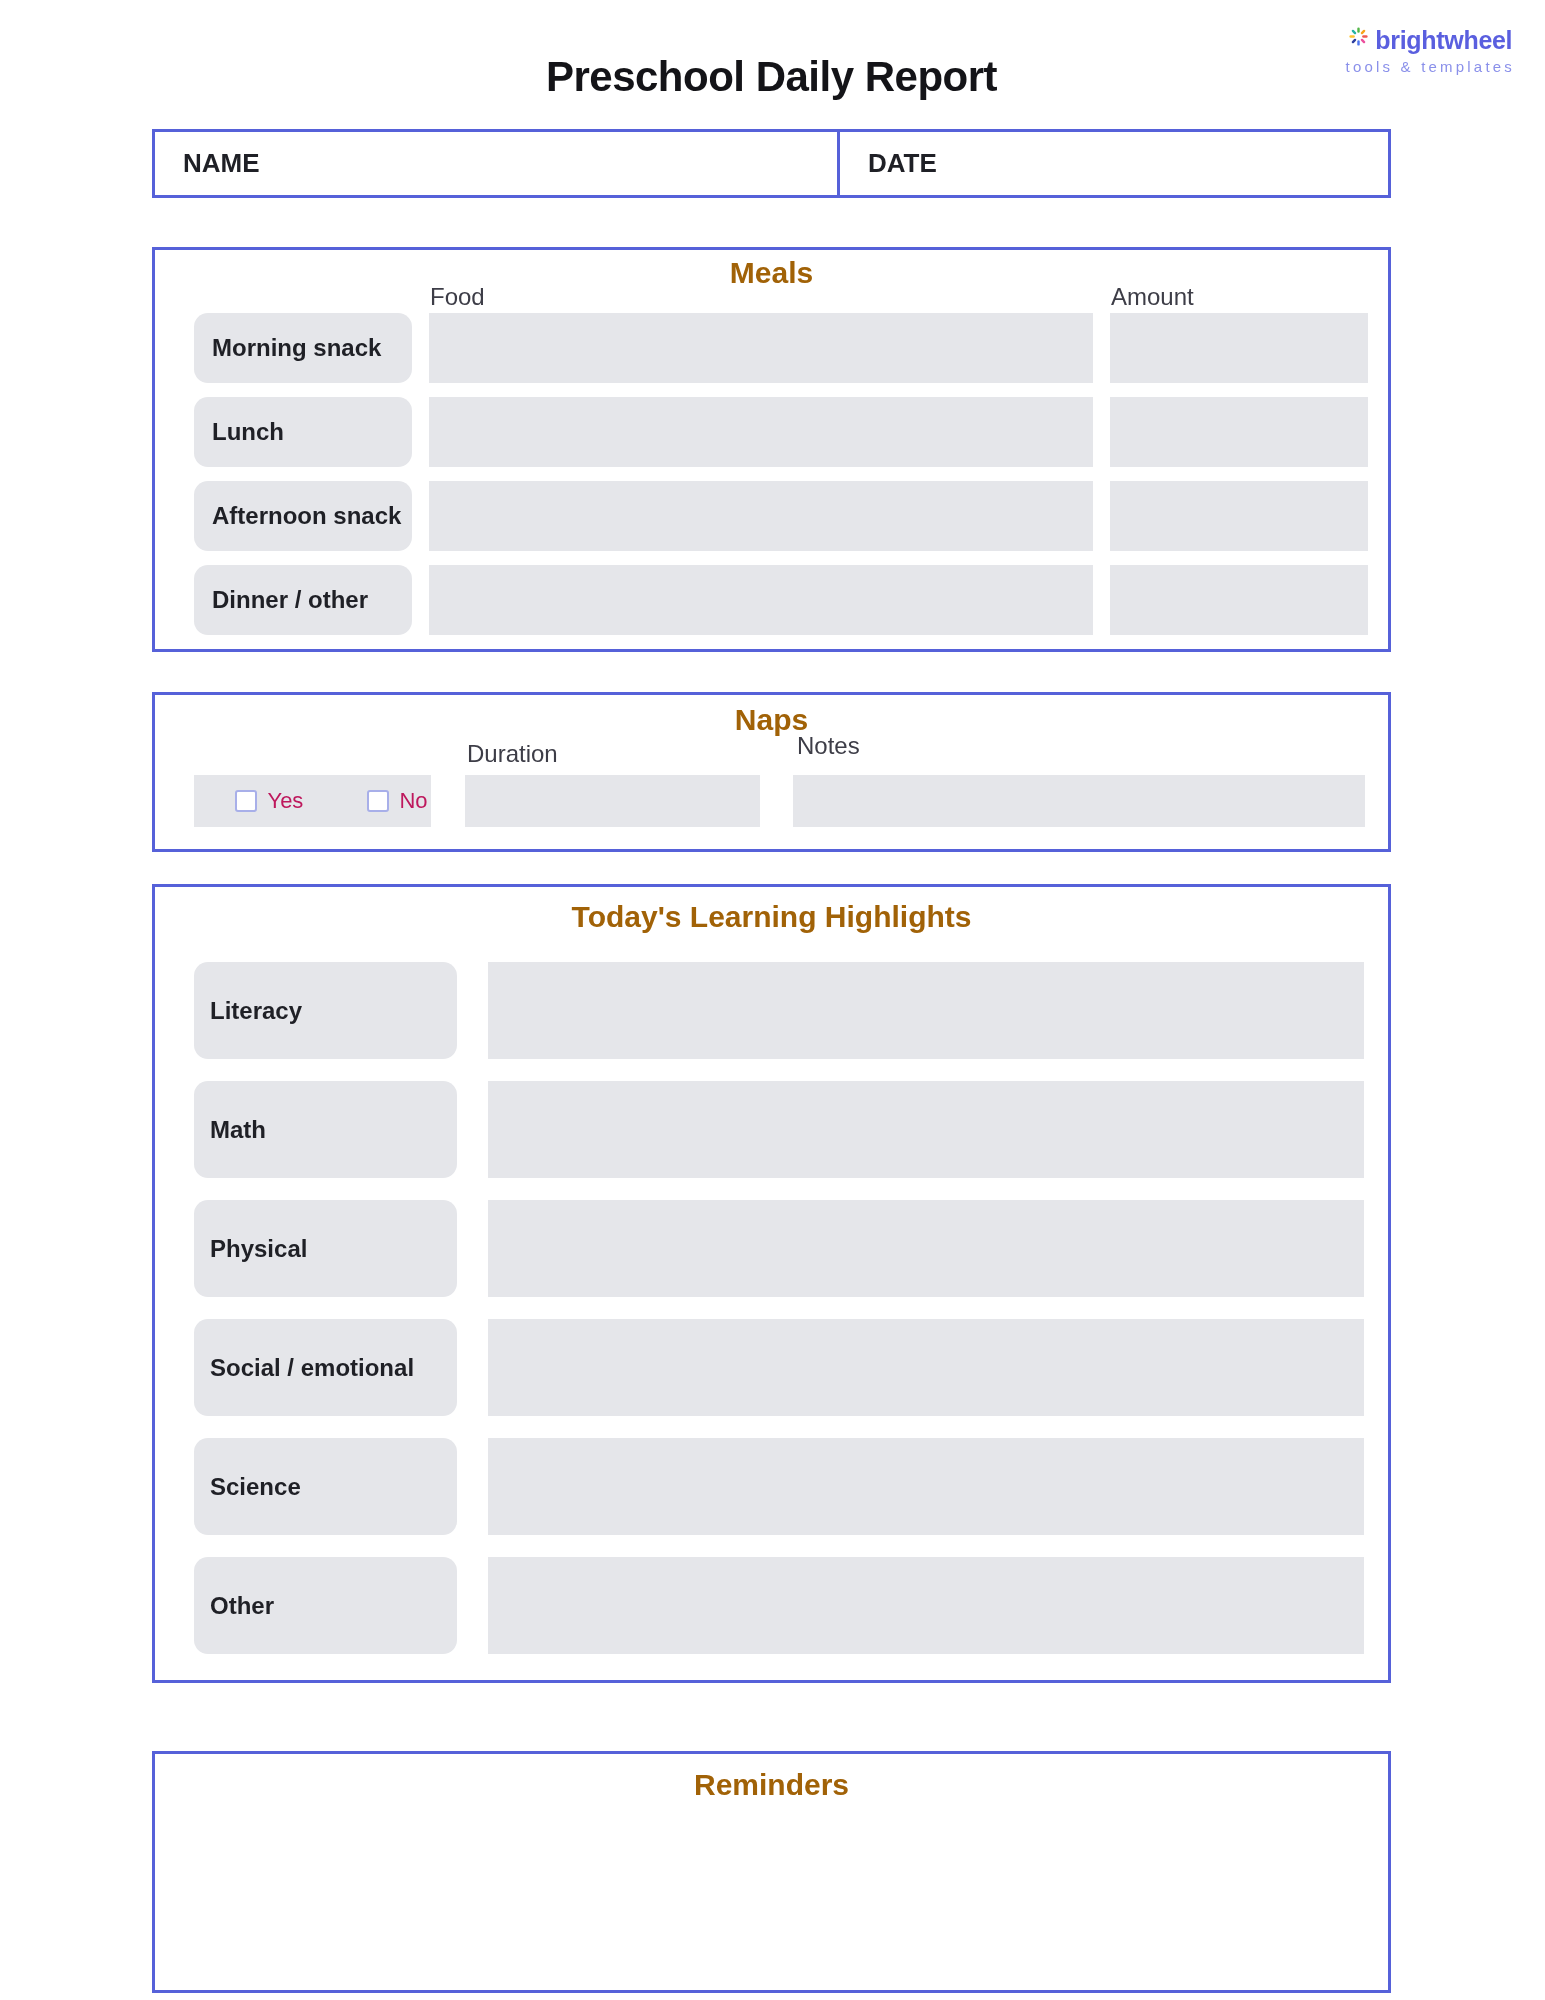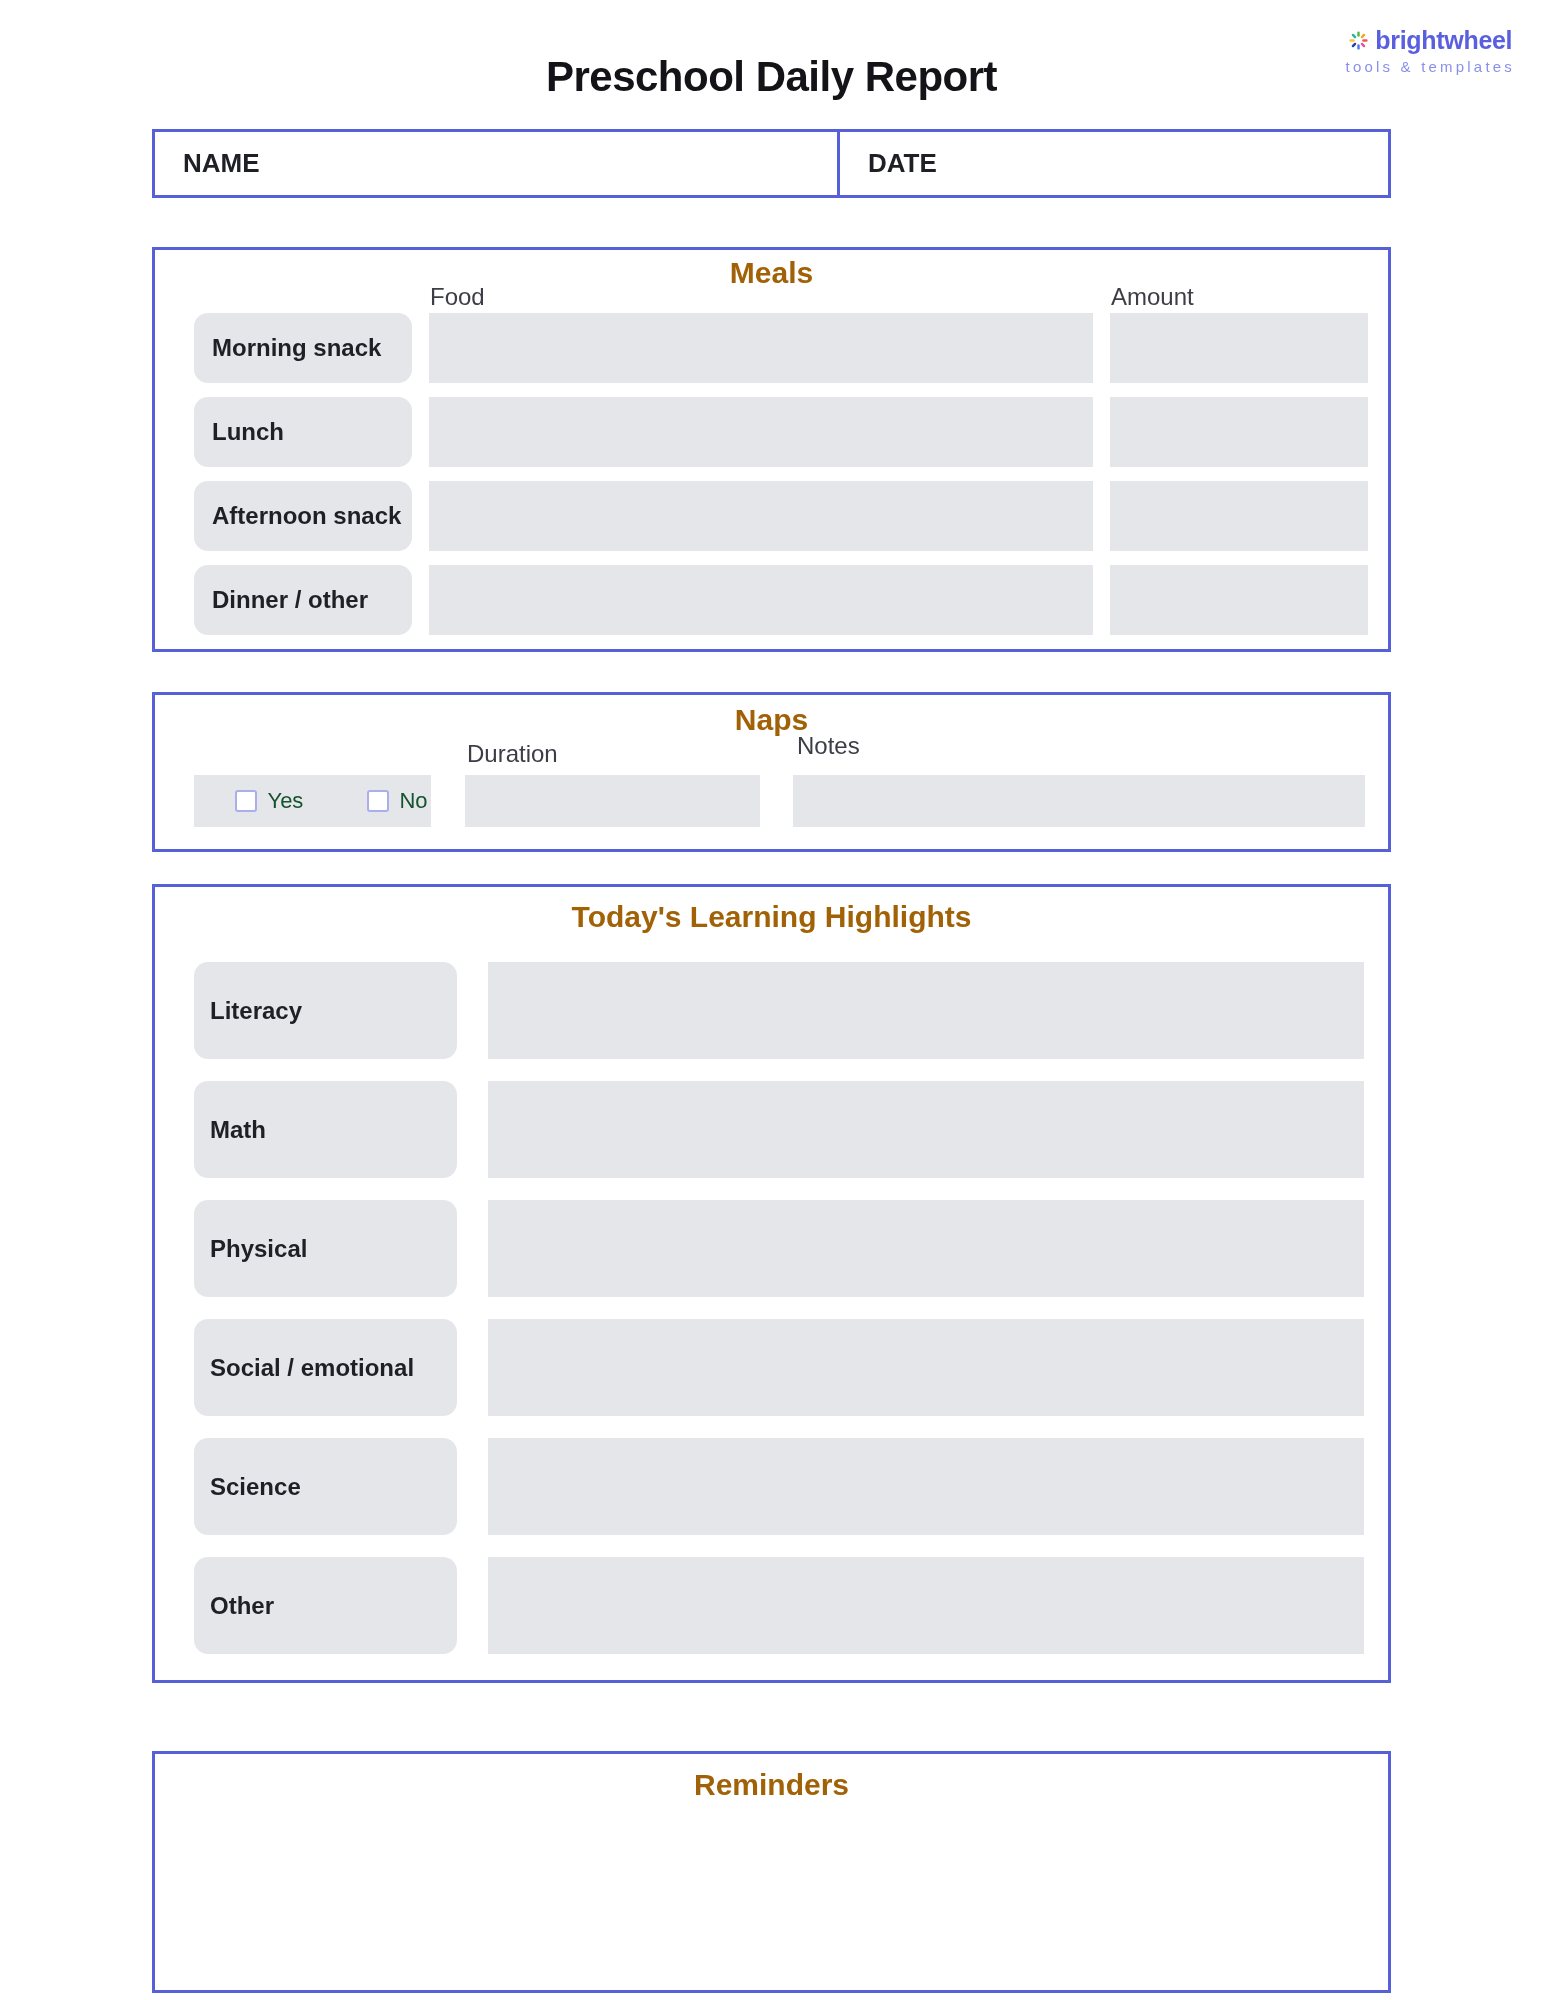--- a/index.html
+++ b/index.html
@@ -20,21 +20,21 @@
     top: 53px; left: 152px; width: 1239px;
     text-align: center;
     font-size: 42px; font-weight: 700; letter-spacing: -0.5px;
     color: #141418;
   }
   .logo {
     position: absolute;
     top: 26px; right: 30px;
     display: flex; flex-direction: column; align-items: center;
   }
-  .logo-top { display: flex; align-items: center; gap: 6px; }
+  .logo-top { display: flex; gap: 6px; }
   .logo-brand { font-size: 25px; font-weight: 700; color: #5a5fdf; letter-spacing: -0.3px; }
   .logo-tagline { margin-top: 3px; font-size: 15px; color: #8a90ea; letter-spacing: 3.2px; }
 
   
   .section {
     position: absolute;
     left: 152px; width: 1239px;
     border: 3px solid #5661d9;
     background: #ffffff;
   }
@@ -73,21 +73,21 @@
   .meals-grid .label-cell { padding-left: 18px; }
 
   
   .naps { top: 692px; height: 160px; }
   .naps .section-title { top: 8px; }
   .naps-row { position: absolute; top: 80px; left: 39px; display: flex; }
   .naps-checkcell {
     width: 237px; height: 52px; background: #e5e6ea;
     display: flex; align-items: center; justify-content: center; gap: 26px;
   }
-  .check-item { display: flex; align-items: center; gap: 10px; font-size: 22px; color: #14532d; padding-left: 38px; }
+  .check-item { display: flex; align-items: center; gap: 10px; font-size: 22px; color: #be185d; padding-left: 38px; }
   .checkbox {
     width: 22px; height: 22px; background: #ffffff;
     border: 2px solid #a8afe9; border-radius: 3px;
   }
   .naps-duration { margin-left: 34px; width: 295px; height: 52px; }
   .naps-notes { margin-left: 33px; width: 572px; height: 52px; }
 
   
   .learning { top: 884px; height: 799px; }
   .learning .section-title { top: 13px; }

